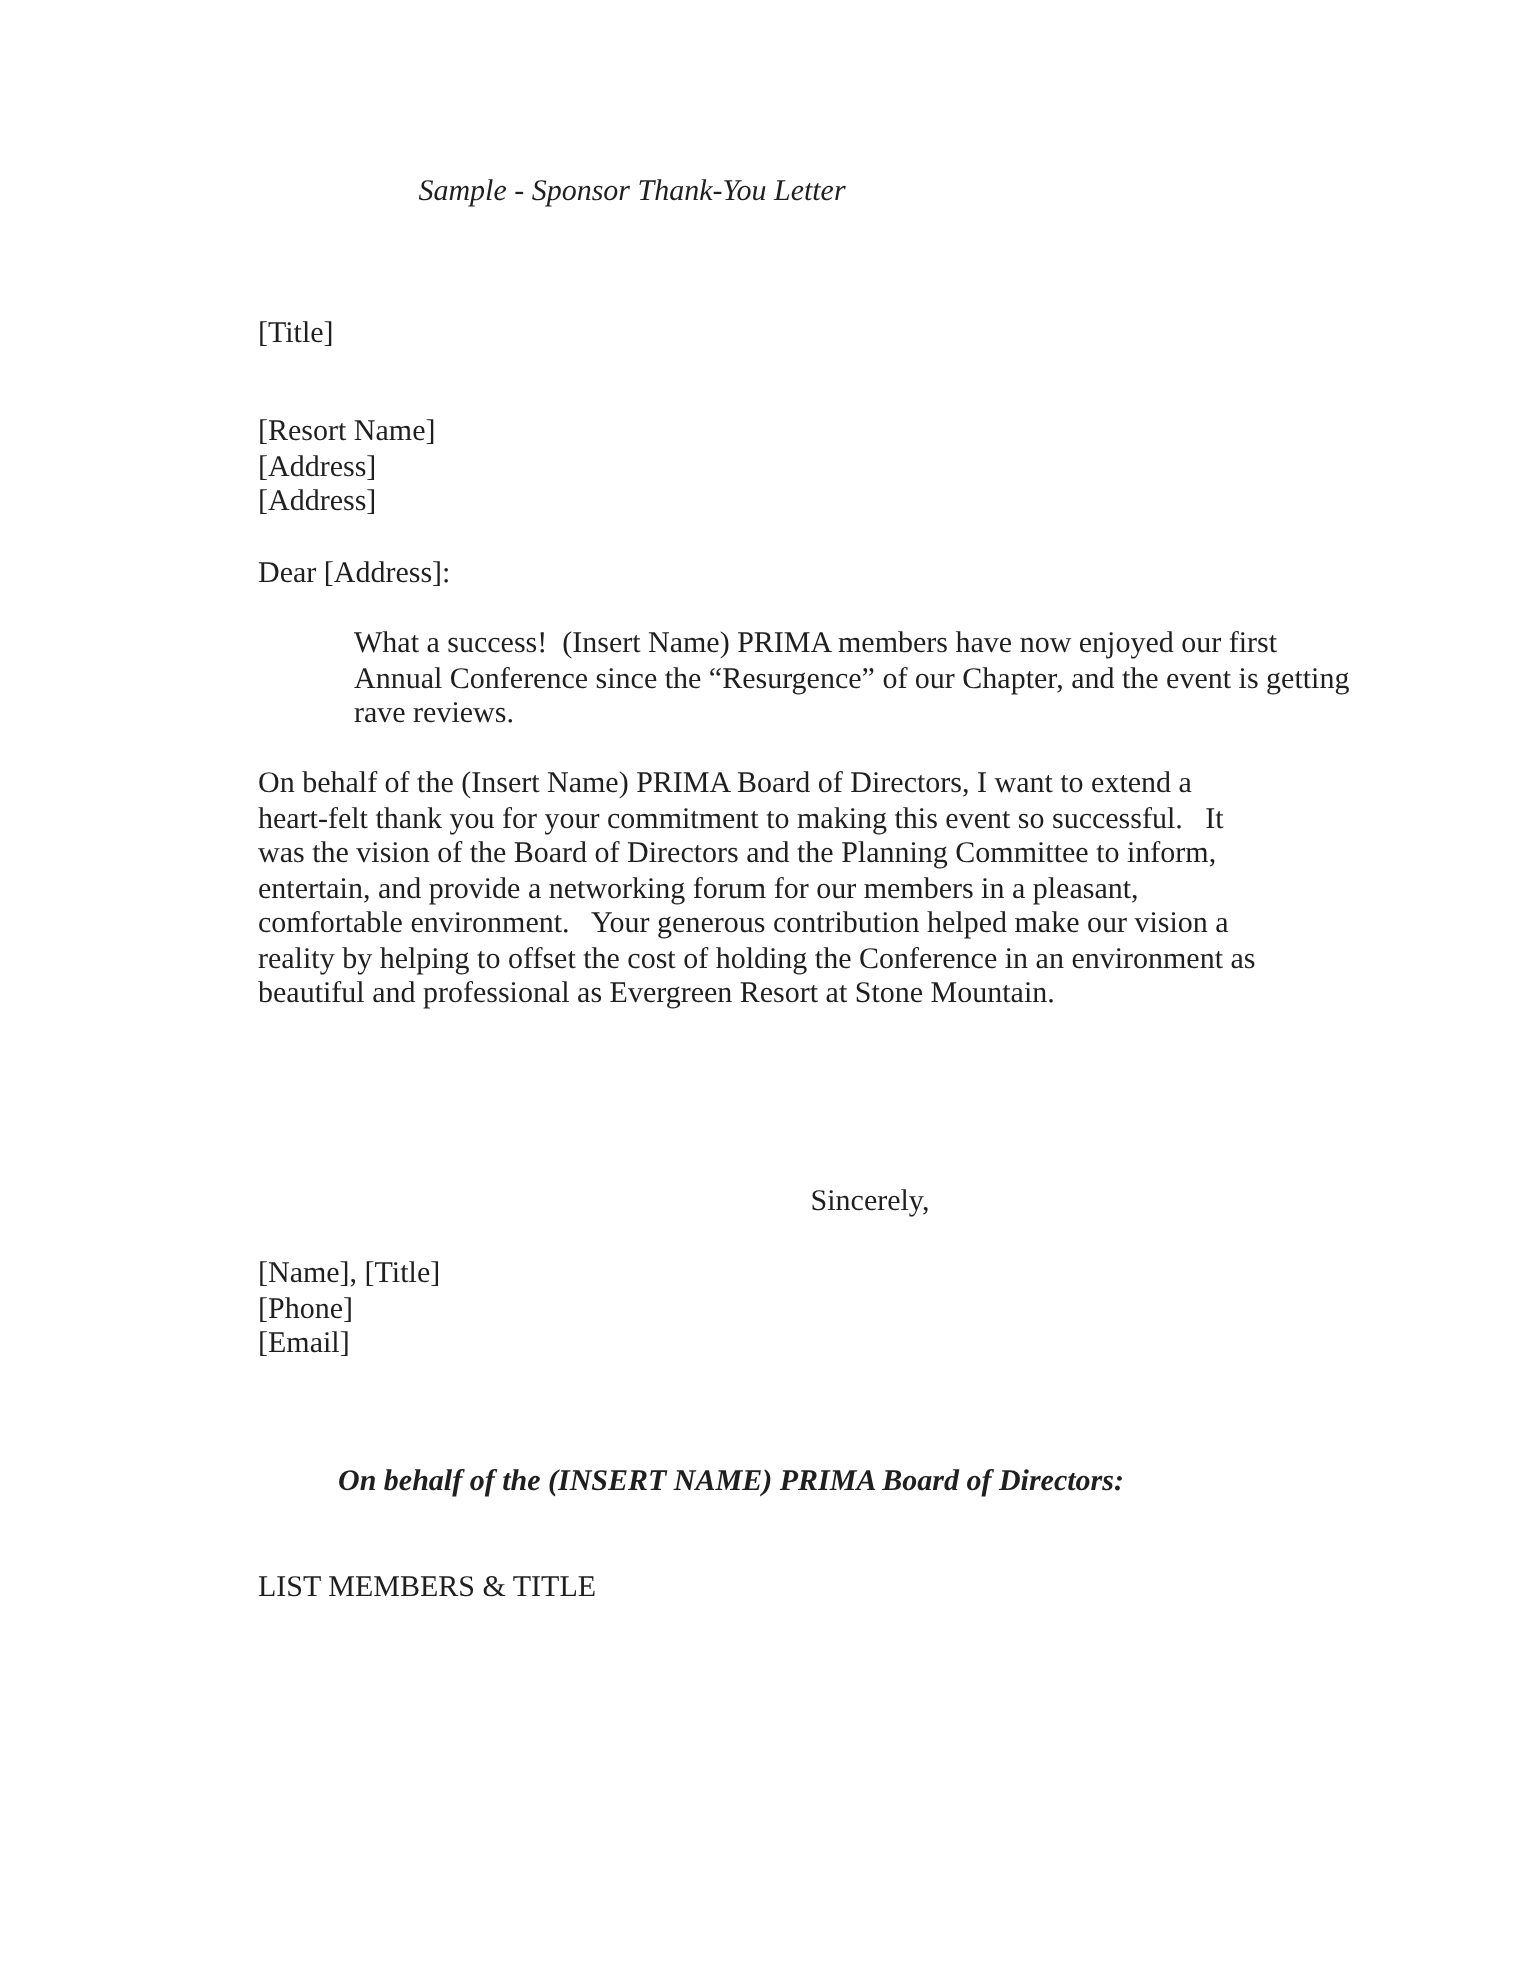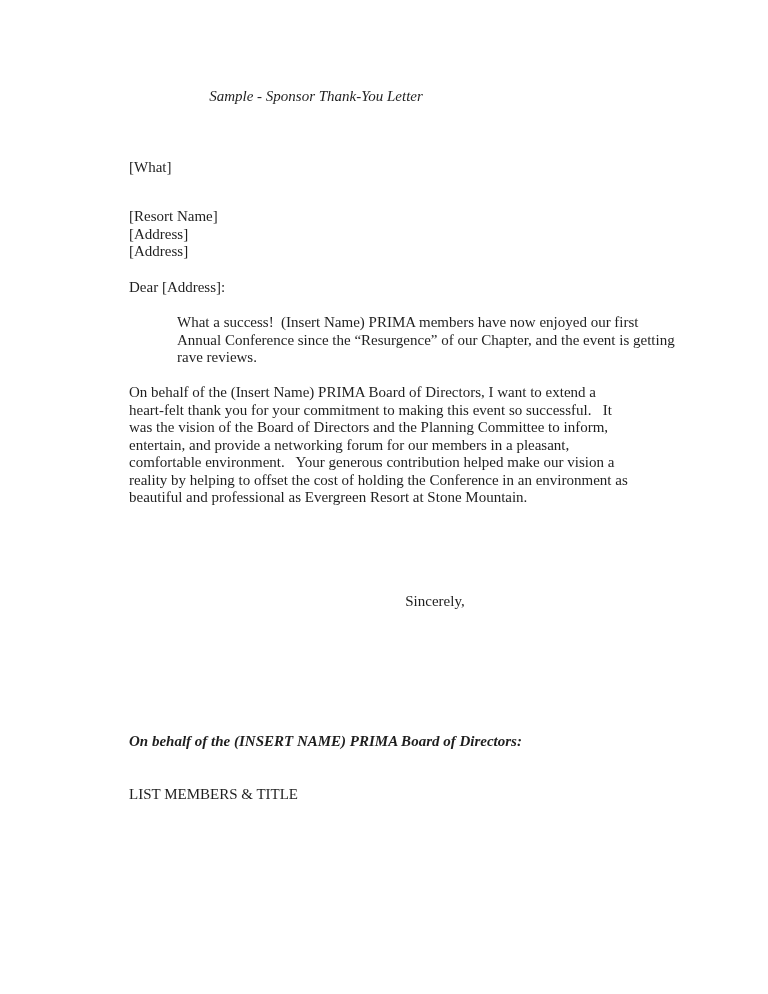--- a/index.html
+++ b/index.html
@@ -38,33 +38,34 @@
   .t-para1     { top: 314px; margin-left: 48px; }
   .t-para2     { top: 384px; }
   .t-para3     { top: 524px; }
   .t-closing   { top: 593px; text-align: center; }
   .t-signature { top: 629px; }
   .t-footer    { top: 698px; }
   .footer-bold {
     font-weight: bold;
     font-style: italic;
     white-space: pre-wrap;
+    margin-left: 40px;
   }
   .footer-italic {
     white-space: pre-wrap;
   }
 </style>
 </head>
 <body>
 
 <div class="page">
 
   <div class="letter-title">Sample - Sponsor Thank-You Letter</div>
 
-  <div class="block t-date">[What]</div>
+  <div class="block t-date">[Title]</div>
 
   <div class="block t-recipient">[Resort Name]
 [Address]
 [Address]</div>
 
   <div class="block t-salutation">Dear [Address]:</div>
 
   <div class="block t-para1">What a success!  (Insert Name) PRIMA members have now enjoyed our first
 Annual Conference since the “Resurgence” of our Chapter, and the event is getting
 rave reviews.</div>
@@ -73,19 +74,22 @@
 heart-felt thank you for your commitment to making this event so successful.   It
 was the vision of the Board of Directors and the Planning Committee to inform,
 entertain, and provide a networking forum for our members in a pleasant,
 comfortable environment.   Your generous contribution helped make our vision a
 reality by helping to offset the cost of holding the Conference in an environment as
 beautiful and professional as Evergreen Resort at Stone Mountain.</div>
 
 
   <div class="block t-closing">Sincerely,</div>
 
+  <div class="block t-signature">[Name], [Title]
+[Phone]
+[Email]</div>
 
   <div class="block t-footer">
     <div class="footer-bold">On behalf of the (INSERT NAME) PRIMA Board of Directors:</div>
     <div class="footer-italic">LIST MEMBERS &amp; TITLE</div>
   </div>
 
 </div>
 
 </body></html>

